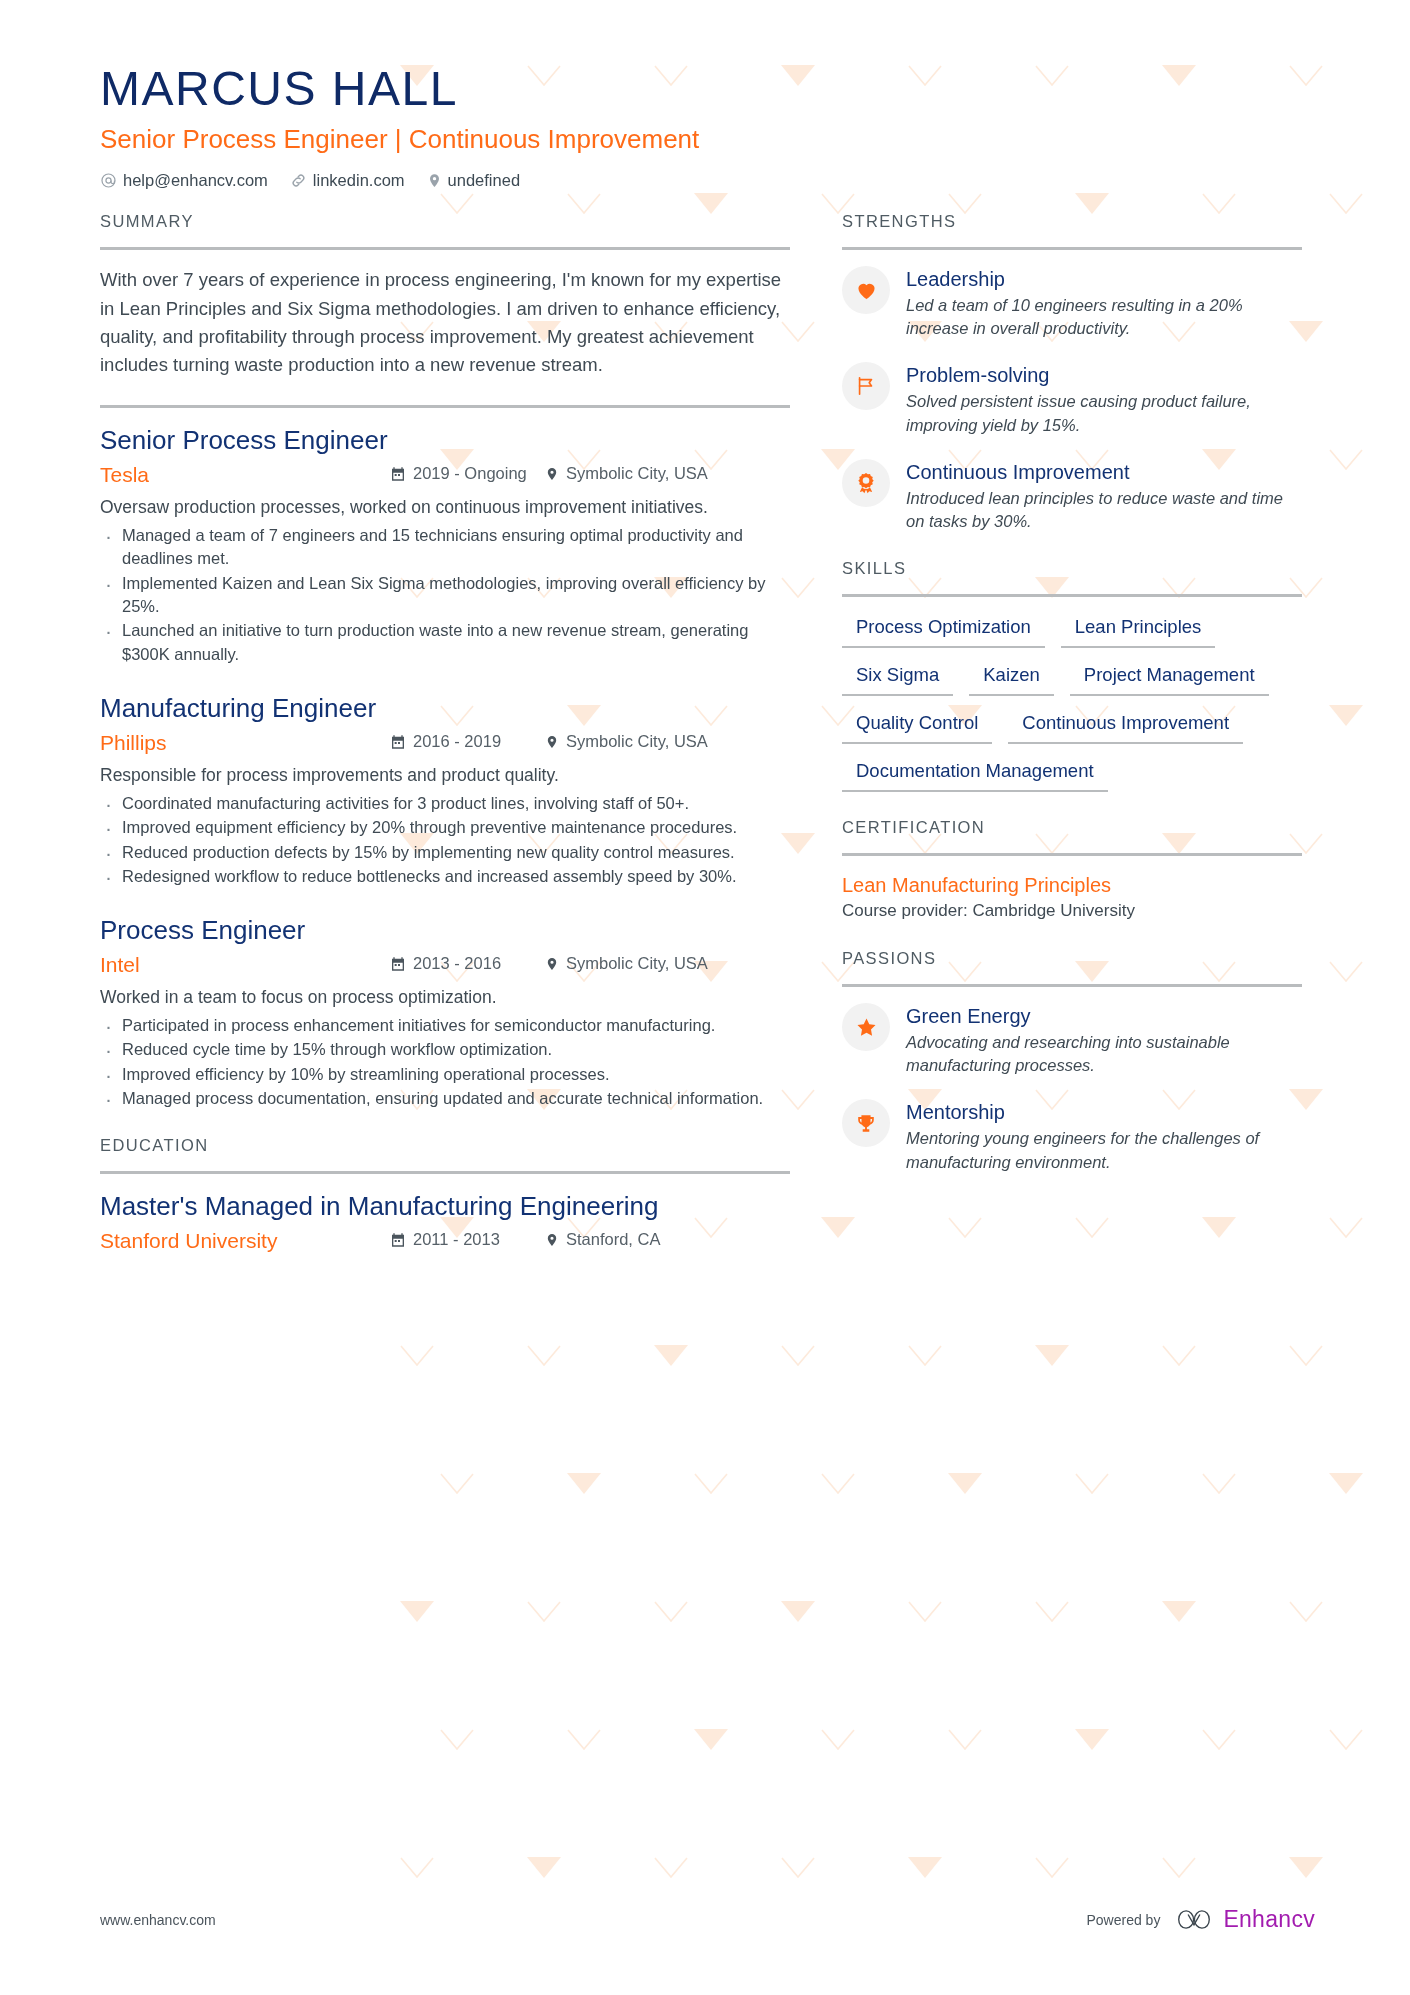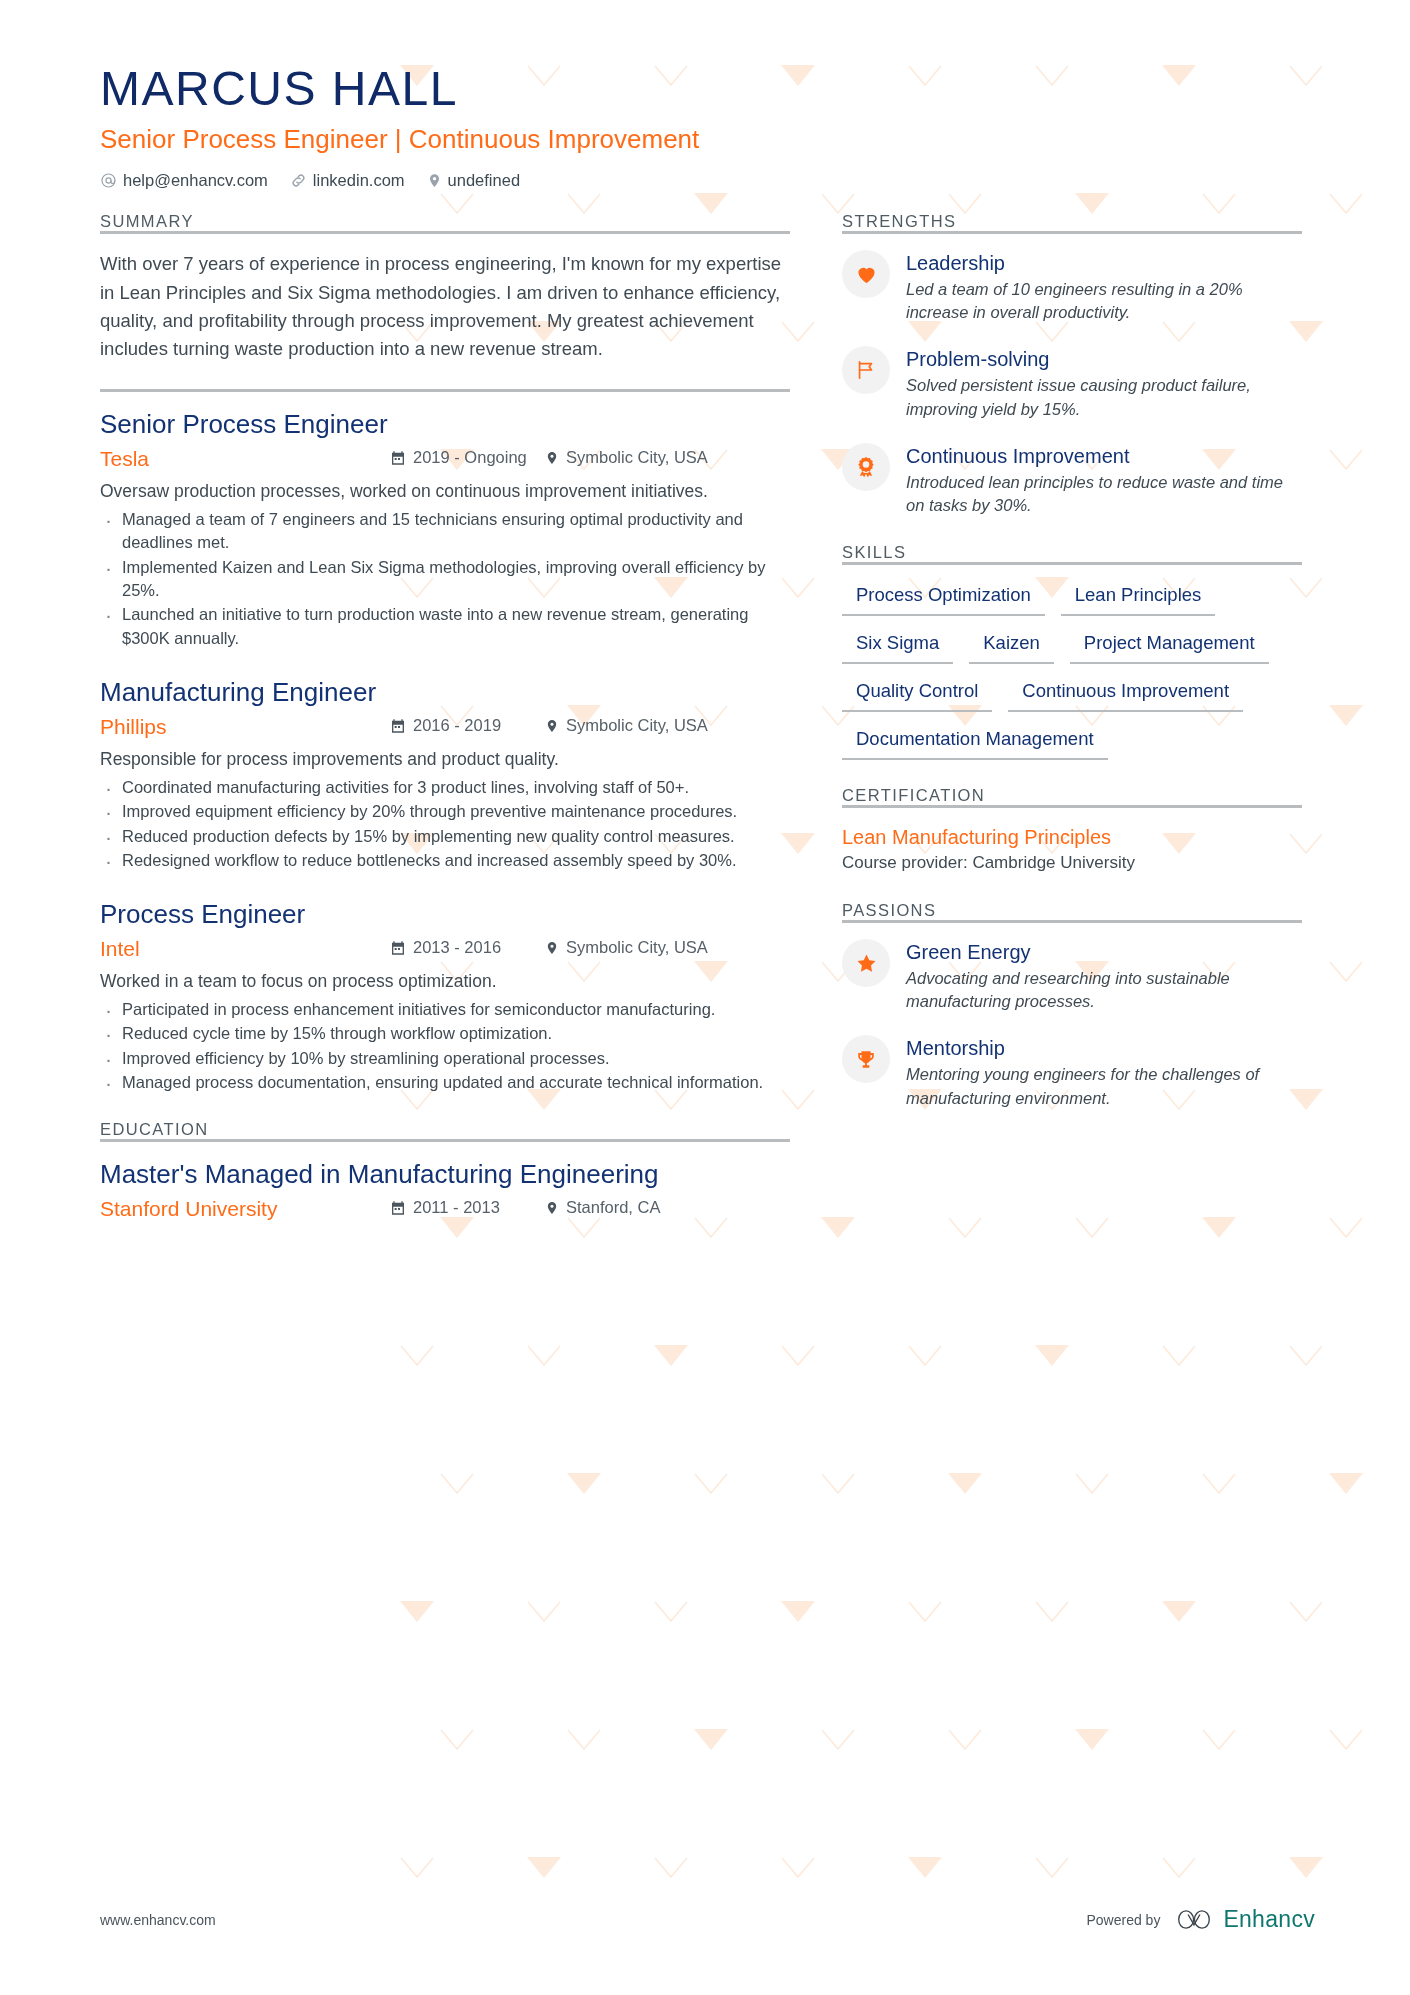--- a/index.html
+++ b/index.html
@@ -69,21 +69,21 @@
   .col-left { width: 690px; flex: 0 0 690px; }
   .col-right { width: 460px; flex: 0 0 460px; }
 
   
   .sec { margin-bottom: 26px; }
   .sec-title {
     font-size: 16.5px;
     letter-spacing: 1.4px;
     color: #4f5b63;
     font-weight: 400;
-    padding-bottom: 0;
+    padding-bottom: 16px;
   }
   .sec-rule {
     height: 3px;
     background: #b9bcbe;
     margin-bottom: 16px;
   }
 
   
   .summary-text {
     font-size: 18.5px;
@@ -225,21 +225,21 @@
   .powered { font-size: 14px; color: #4a545c; }
   .brand {
     display: flex;
     align-items: center;
     gap: 9px;
     color: #3b454d;
   }
   .brand-name {
     font-size: 23px;
     letter-spacing: 0.3px;
-    color: #0f766e;
+    color: #a21caf;
   }
 </style>
 </head>
 <body>
 
 <div class="page">
 
   <div class="bg-pattern" id="bgpat">
       <div style="position: absolute; left: 400px; top: 65px; width: 0px; height: 0px; border-left: 17px solid transparent; border-right: 17px solid transparent; border-top: 21px solid rgb(253, 234, 219);"></div>
       <div style="position: absolute; left: 527px; top: 65px; width: 34px; height: 22px;"><svg width="34" height="22" viewBox="0 0 34 22" fill="none" stroke="#fdeadb" stroke-width="1.6">

